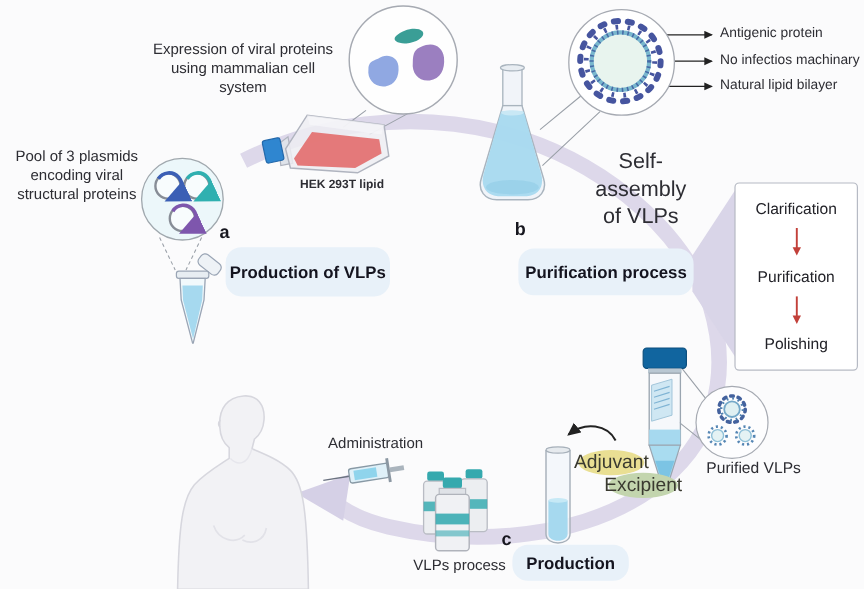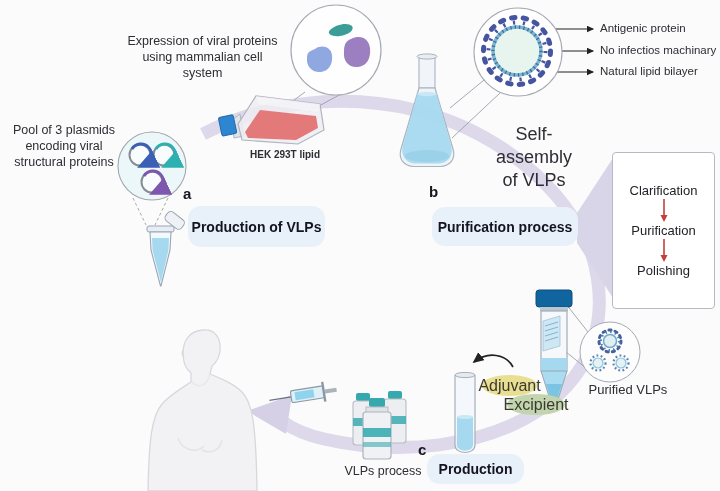--- a/index.html
+++ b/index.html
@@ -12,21 +12,21 @@
   svg{display:block;overflow:visible;}
   .caption{white-space:pre-line;text-align:center;line-height:1.28;font-size:12.5px;color:#2d2d33;}
   .step-letter{font-weight:bold;font-size:15px;color:#17171f;}
   .step-box{
     background:#e8f1f9;border-radius:13px;display:flex;align-items:center;justify-content:center;
     font-weight:bold;font-size:14px;color:#14141f;
   }
   .vlp-label{font-size:11.5px;color:#2d2d33;white-space:nowrap;}
   .side-panel{
     background:#ffffff;border:1px solid #b6bac4;border-radius:4px;
-    display:flex;flex-direction:column;align-items:center;justify-content:center;
+    display:flex;flex-direction:column;align-items:center;justify-content:space-between;
     padding:13px 4px 14px 4px;
   }
   .panel-step{font-size:13px;color:#222228;}
   .pill{
     border-radius:50%;display:flex;align-items:center;justify-content:center;
     font-size:16px;color:#3a3a30;
   }
   .small-label{font-size:12.5px;text-align:center;color:#2d2d33;white-space:nowrap;}
 </style>
 </head>
@@ -202,20 +202,21 @@
     <rect x="44" y="11" width="22" height="44" rx="3" fill="#eceef1" stroke="#b9bcc4" stroke-width="1.1"></rect>
     <rect x="44" y="28" width="22" height="8" fill="#3aacb2" opacity="0.85"></rect>
     <rect x="29" y="10" width="16" height="9" rx="2" fill="#35a9ae"></rect>
     <rect x="26" y="19" width="22" height="6" fill="#dfe2e7" stroke="#b9bcc4" stroke-width="1"></rect>
     <rect x="23" y="24" width="28" height="47" rx="3" fill="#f0f1f4" stroke="#b0b3bb" stroke-width="1.2"></rect>
     <rect x="23" y="40" width="28" height="9" fill="#3aacb2" opacity="0.9"></rect>
     <rect x="23" y="54" width="28" height="5" fill="#3aacb2" opacity="0.6"></rect>
   </svg>
   <div class="abs small-label" style="left:337px;top:464px;width:92px">VLPs process</div>
 
+  <div class="abs small-label" style="left:258px;top:362px;width:110px">Administration</div>
 
   <svg class="abs" style="left:268px;top:380px;transform:rotate(-9deg)" width="70" height="30" viewBox="0 0 70 30">
     <line x1="1" y1="15" x2="23" y2="15" stroke="#6b7280" stroke-width="1.2"></line>
     <rect x="23" y="9" width="33" height="12" rx="2" fill="#dff0f8" stroke="#8899a5" stroke-width="1.1"></rect>
     <rect x="27" y="11" width="19" height="8" fill="#8fd4ec"></rect>
     <line x1="56" y1="5" x2="56" y2="25" stroke="#8b97a2" stroke-width="2.4"></line>
     <rect x="57" y="13" width="12" height="4" fill="#aab4bd"></rect>
   </svg>
 
   <svg class="abs" style="left:140px;top:326px" width="125" height="165" viewBox="0 0 125 165">

